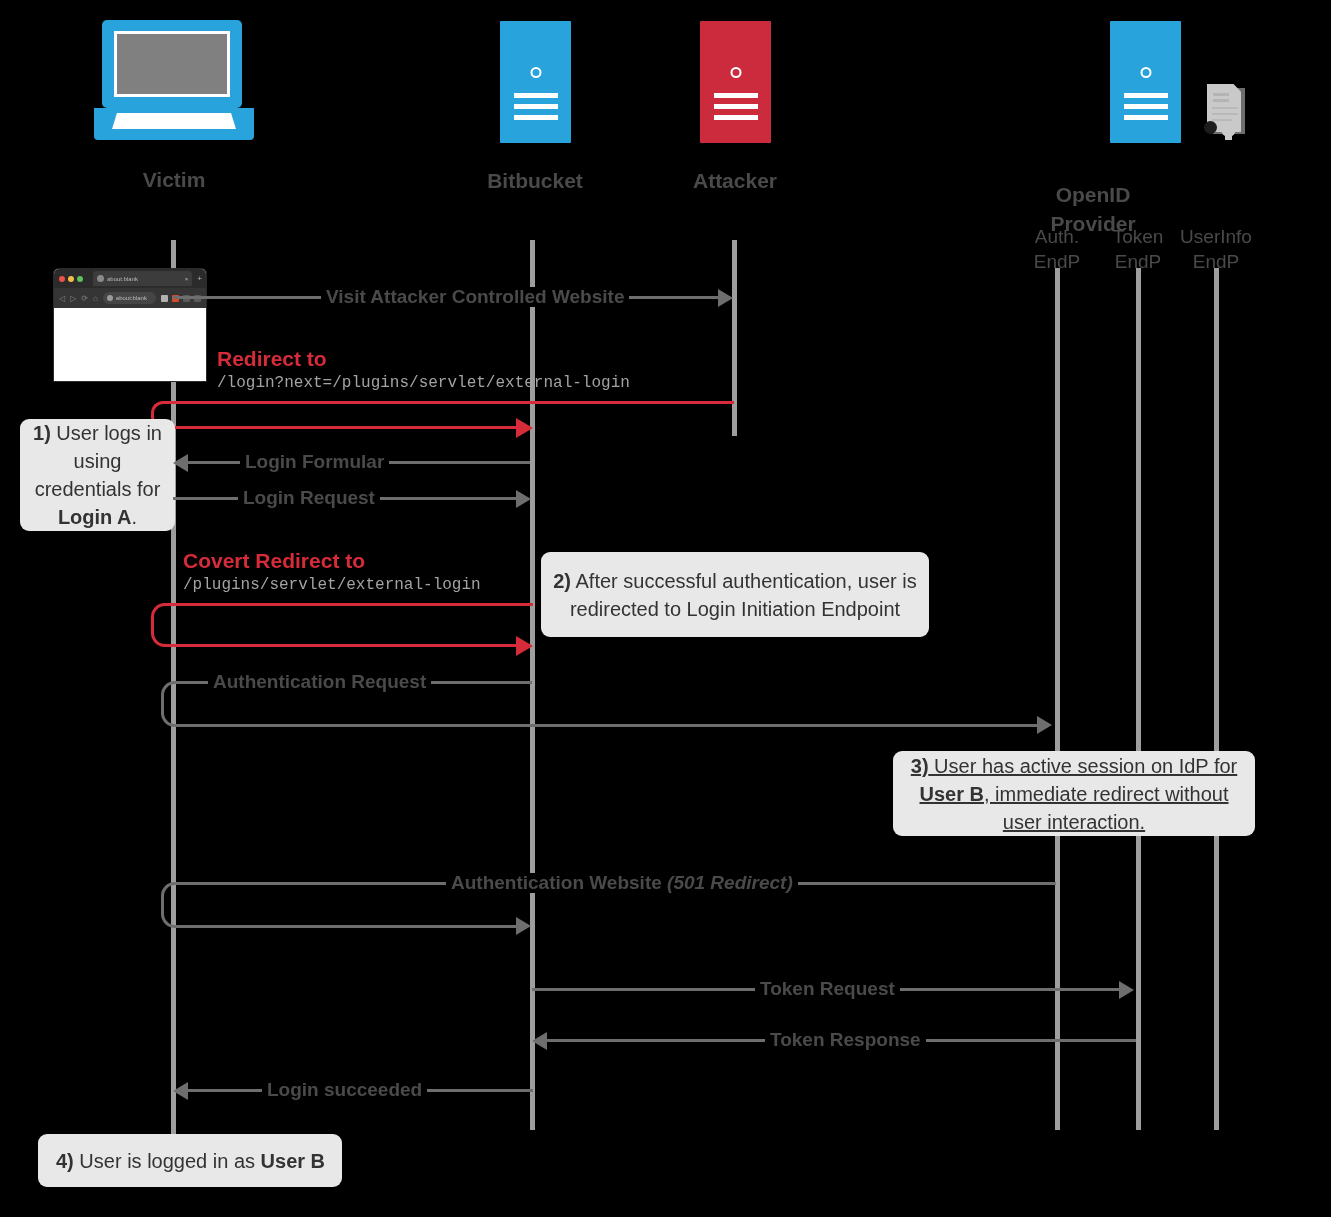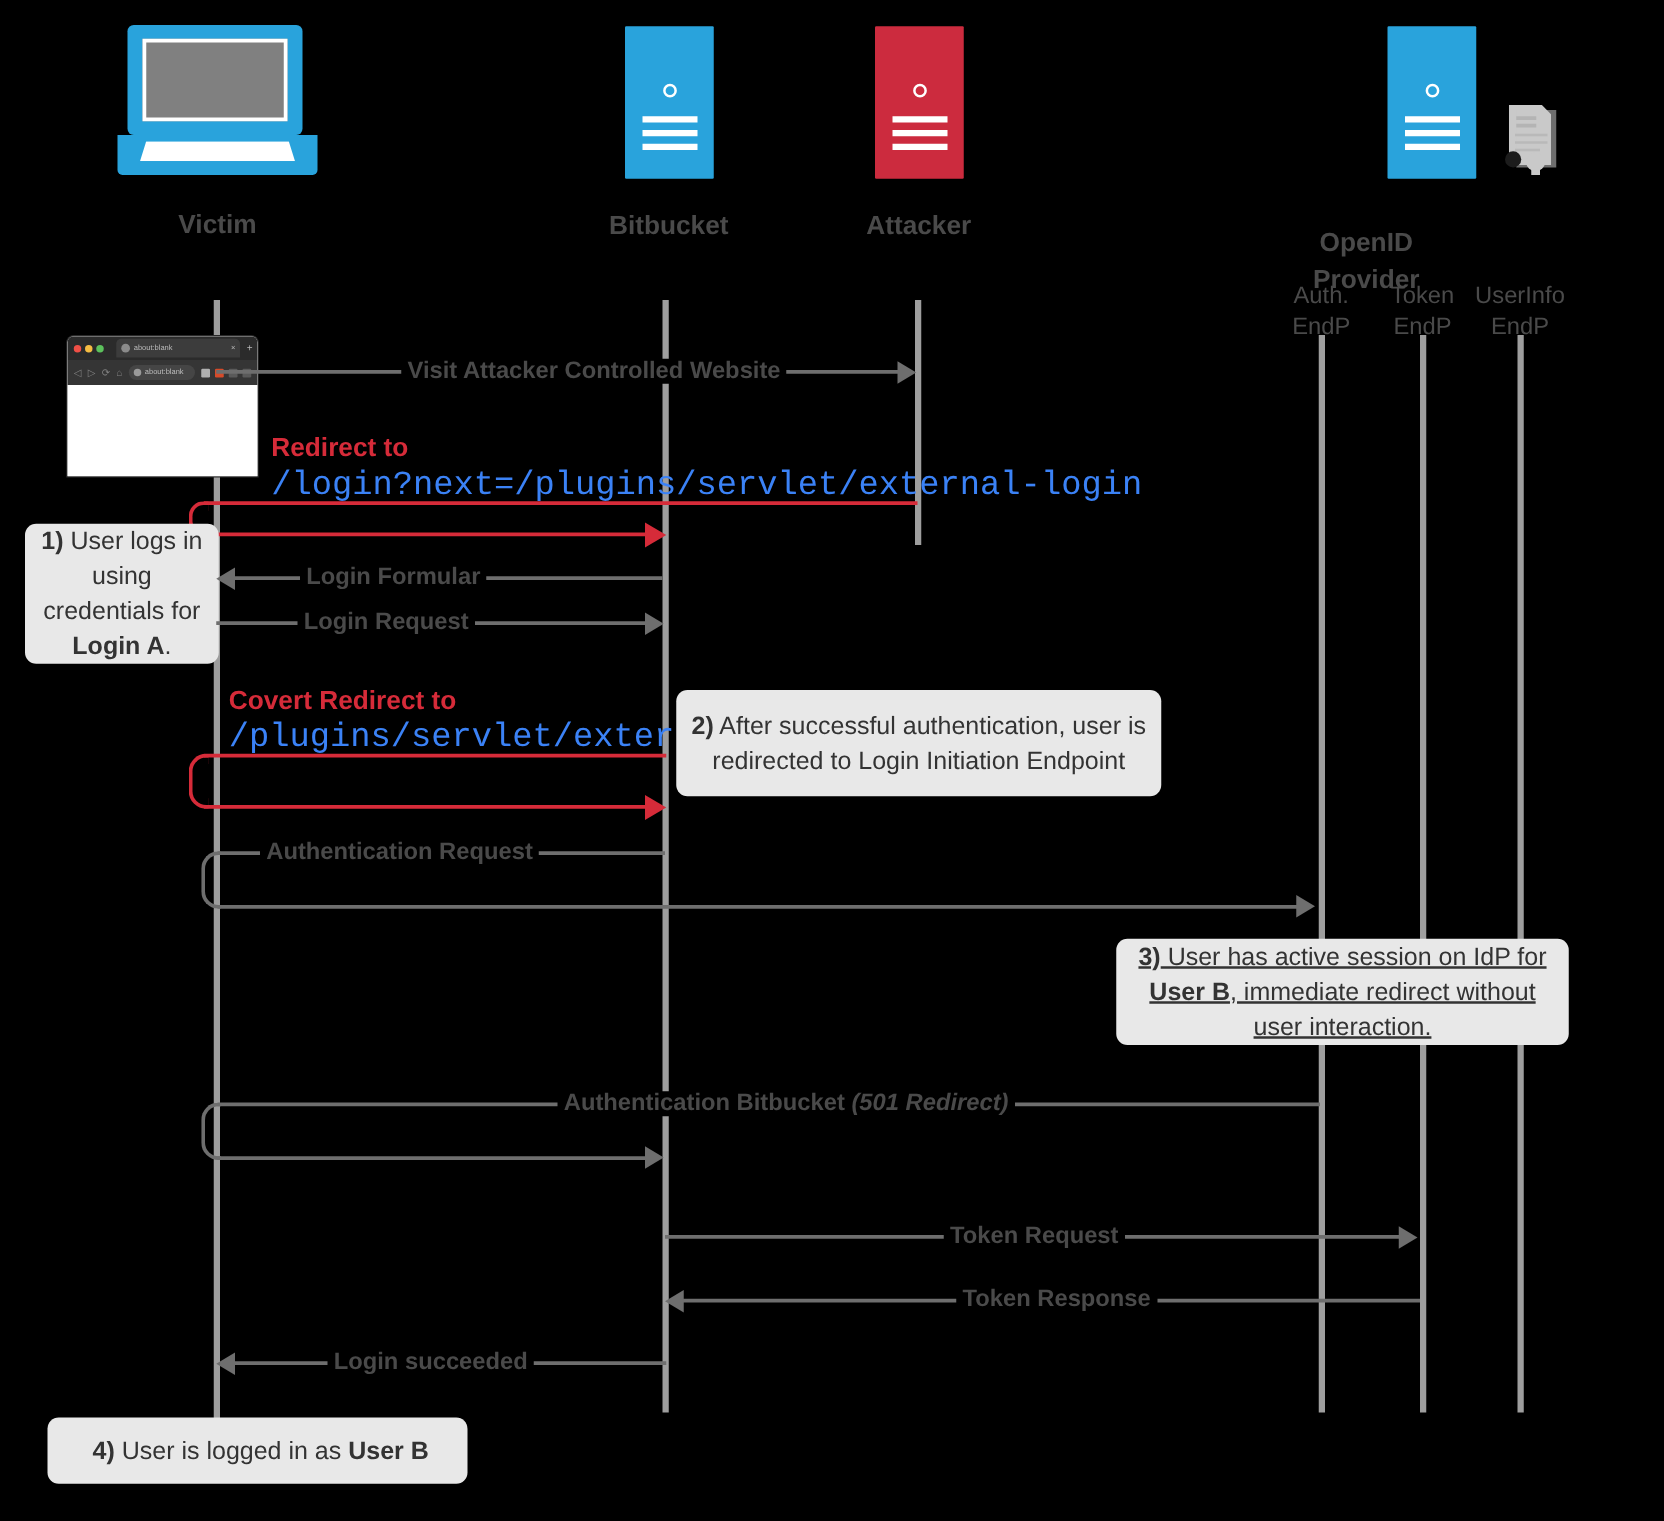--- a/index.html
+++ b/index.html
@@ -175,22 +175,22 @@
   .red-title {
     position: absolute;
     color: #d62b39;
     font-weight: bold;
     font-size: 21px;
     font-family: "Liberation Sans", sans-serif;
     white-space: nowrap;
   }
   .red-mono {
     position: absolute;
-    color: #3b82f6;
-    font-size: 27px;
+    color: #a3a3a3;
+    font-size: 16px;
     font-family: "Liberation Mono", monospace;
     white-space: nowrap;
   }
 
   
   .note {
     position: absolute;
     background: #e8e8e8;
     border-radius: 9px;
     color: #333333;
@@ -423,33 +423,33 @@
   <div class="note" style="left:893px; top:751px; width:362px; height:85px;text-decoration:underline;">
     <div>
       <b>3)</b><span> User has active session on IdP for </span><b>User B</b><span>, immediate redirect without user interaction.</span>
     </div>
   </div>
 
   <div class="aline" style="left:174px; top:882px; width:882px;"></div>
   <div class="gcorner" style="left:161px; top:882px; width:16px; height:46px;"></div>
   <div class="aline" style="left:174px; top:925px; width:345px;"></div>
   <div class="ahead-r" style="left:516px; top:917px;"></div>
-  <div class="msg-label" style="left:446px; top:873px;"><span>Authentication Bitbucket </span><span class="ital">(501 Redirect)</span></div>
+  <div class="msg-label" style="left:446px; top:873px;"><span>Authentication Website </span><span class="ital">(501 Redirect)</span></div>
 
   <div class="aline" style="left:532px; top:988px; width:592px;"></div>
   <div class="ahead-r" style="left:1119px; top:981px;"></div>
   <div class="msg-label" style="left:755px; top:979px;">Token Request</div>
 
   <div class="aline" style="left:546px; top:1039px; width:590px;"></div>
   <div class="ahead-l" style="left:532px; top:1032px;"></div>
   <div class="msg-label" style="left:765px; top:1030px;">Token Response</div>
 
   <div class="aline" style="left:186px; top:1089px; width:347px;"></div>
   <div class="ahead-l" style="left:173px; top:1082px;"></div>
   <div class="msg-label" style="left:262px; top:1080px;">Login succeeded</div>
 
-  <div class="note" style="left:38px; top:1134px; width:336px; height:53px; justify-content:flex-start; padding-left:36px;">
+  <div class="note" style="left:38px; top:1134px; width:304px; height:53px; justify-content:flex-start; padding-left:18px;">
     <div style="text-align:left;">
       <b>4)</b><span> User is logged in as </span><b>User B</b>
     </div>
   </div>
 
 </div>
 
 </body></html>

